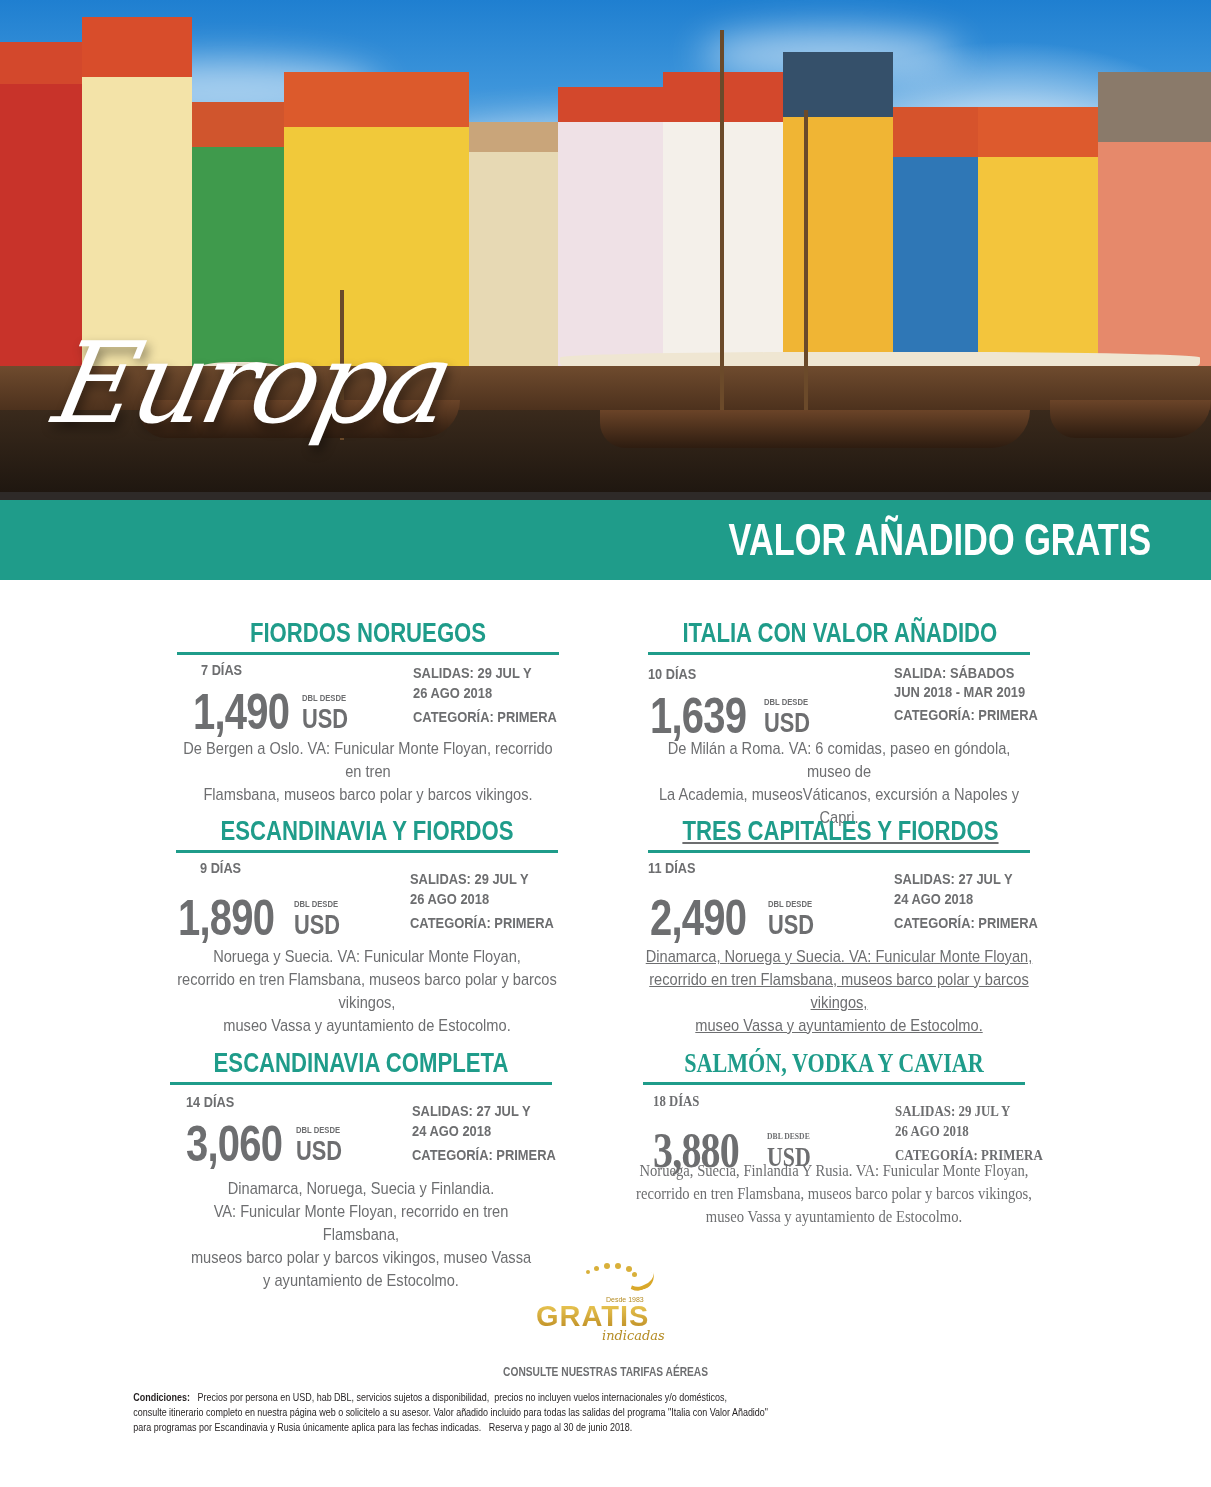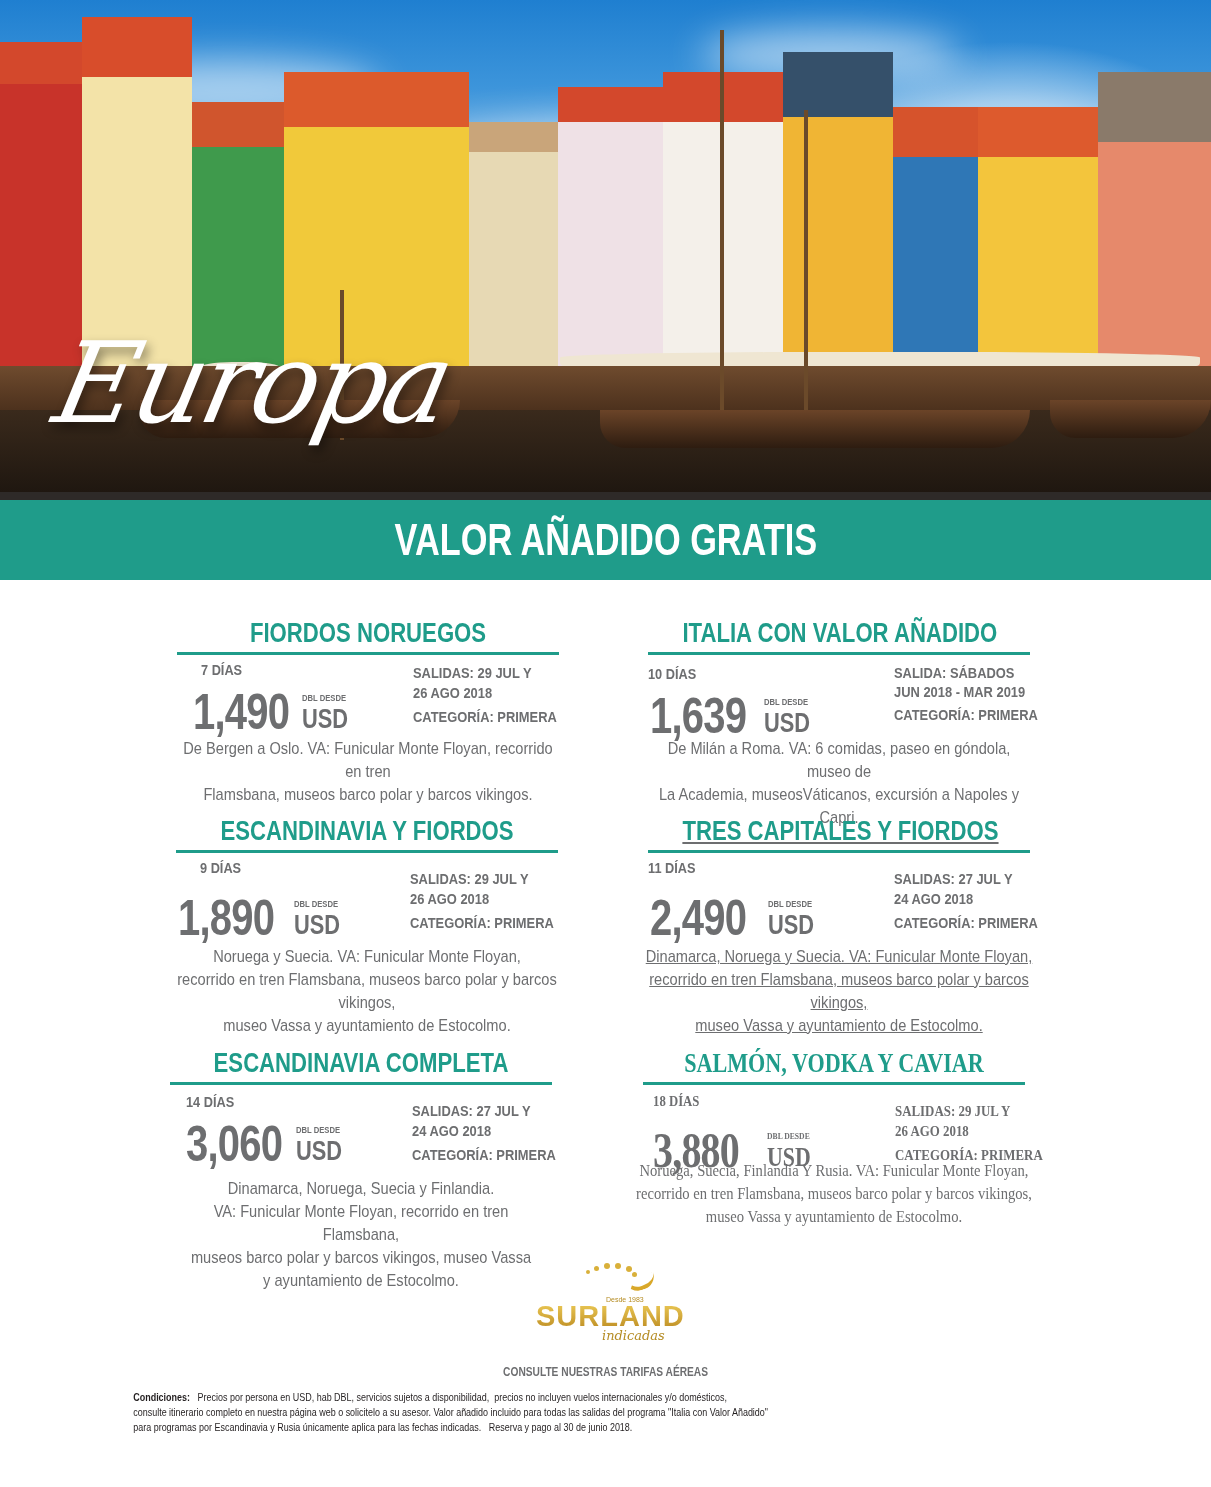--- a/index.html
+++ b/index.html
@@ -18,21 +18,21 @@
   .water { position: absolute; left: 0; bottom: 0; width: 100%; height: 82px; background: linear-gradient(180deg, #3a2a1c, #1f1710); }
   .boat { position: absolute; height: 38px; border-radius: 0 0 60px 40px; background: linear-gradient(180deg,#6b4428,#2d1c10); }
   .mast { position: absolute; width: 4px; background: #6b4a2a; }
   .umbrella { position: absolute; height: 14px; background: #efe6d2; border-radius: 40% 40% 4px 4px; }
   .hero-title { position: absolute; left: 58px; top: 318px; font-family: "DejaVu Serif", serif; font-style: italic;
     font-size: 112px; color: #ffffff; letter-spacing: -4px; text-shadow: 4px 6px 10px rgba(0,0,0,0.45); transform: skewX(-12deg); }
   .hero-bottom-strip { position: absolute; left: 0; top: 492px; width: 1211px; height: 8px; background: #2e2a28; }
 
   
   .band { position: absolute; left: 0; top: 500px; width: 1211px; height: 80px; background: #1f9c8a;
-    display: flex; align-items: center; justify-content: center; }
+    display: flex; align-items: center; justify-content: flex-end; }
   .band-title { color: #ffffff; font-family: "Liberation Sans", sans-serif; font-weight: bold; font-size: 44px;
     transform: scaleX(0.78); letter-spacing: 0px; }
 
   
   .card { position: absolute; width: 440px; }
   .card-title { text-align: center; color: #1f9c8a; font-weight: bold; font-size: 27px; transform: scaleX(0.82);
     transform-origin: center; white-space: nowrap; }
   .card-rule { height: 3px; background: #1f9c8a; margin-top: 3px; }
   .card-row { position: relative; height: 82px; }
   .dias { position: absolute; font-weight: bold; font-size: 15px; color: #6d6e70; transform: scaleX(0.85); transform-origin: left; }
@@ -245,21 +245,21 @@
 
 <div class="logo">
   <div class="dot" style="left:56px;top:12px;width:4px;height:4px;"></div>
   <div class="dot" style="left:64px;top:8px;width:5px;height:5px;"></div>
   <div class="dot" style="left:74px;top:5px;width:6px;height:6px;"></div>
   <div class="dot" style="left:85px;top:5px;width:6px;height:6px;"></div>
   <div class="dot" style="left:96px;top:8px;width:6px;height:6px;"></div>
   <div class="dot" style="left:102px;top:14px;width:5px;height:5px;"></div>
   <div class="gull"></div>
   <div class="logo-since">Desde 1983</div>
-  <div class="logo-name">SURLAND</div>
+  <div class="logo-name">GRATIS</div>
   <div class="logo-sub">indicadas</div>
 </div>
 
 <div class="consulte">
   <span>CONSULTE NUESTRAS TARIFAS AÉREAS</span>
 </div>
 <div class="cond">
   <span class="line"><b>Condiciones:</b><span style="white-space:pre;">   Precios por persona en USD, hab DBL, servicios sujetos a disponibilidad,  precios no incluyen vuelos internacionales y/o domésticos,</span></span>
   <span class="line">consulte itinerario completo en nuestra página web o solicitelo a su asesor.  Valor añadido incluido para todas las salidas del programa "Italia con Valor Añadido"</span>
   <span class="line" style="white-space:pre;">para programas por Escandinavia y Rusia únicamente aplica para las fechas indicadas.   Reserva y pago al 30 de junio 2018.</span>

